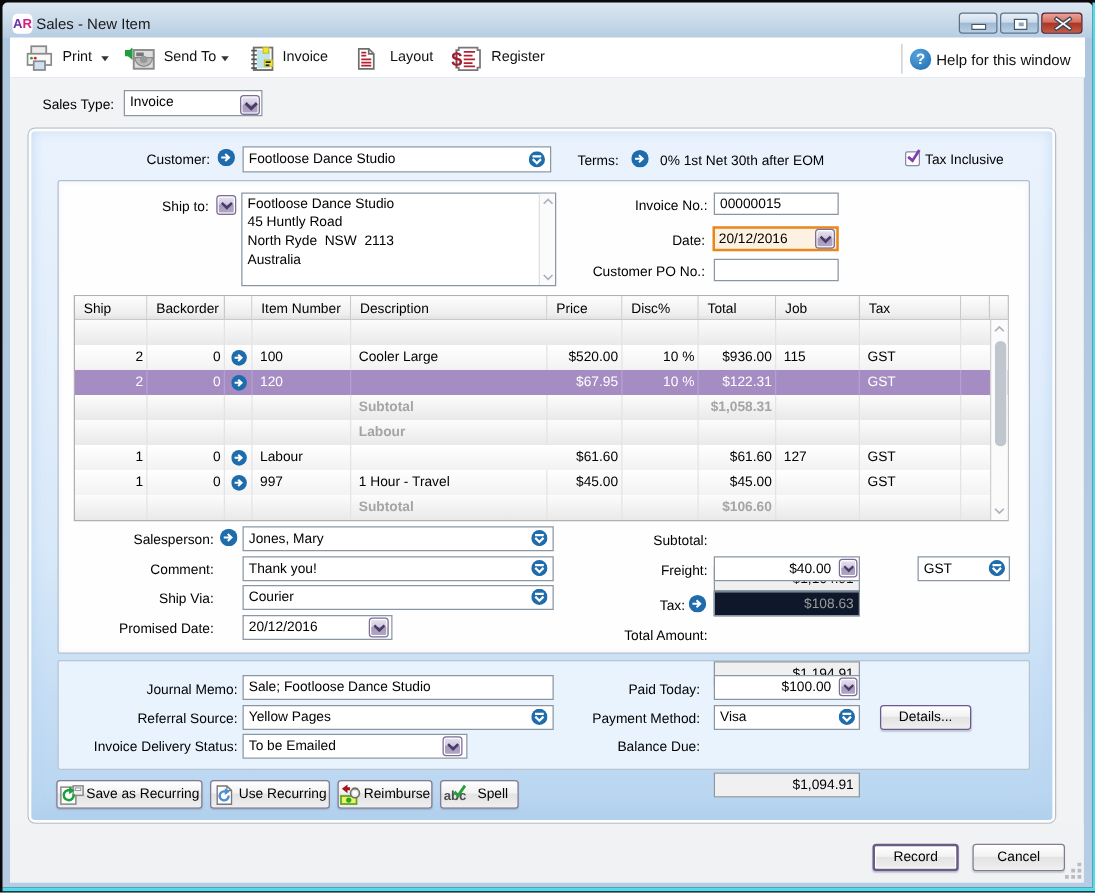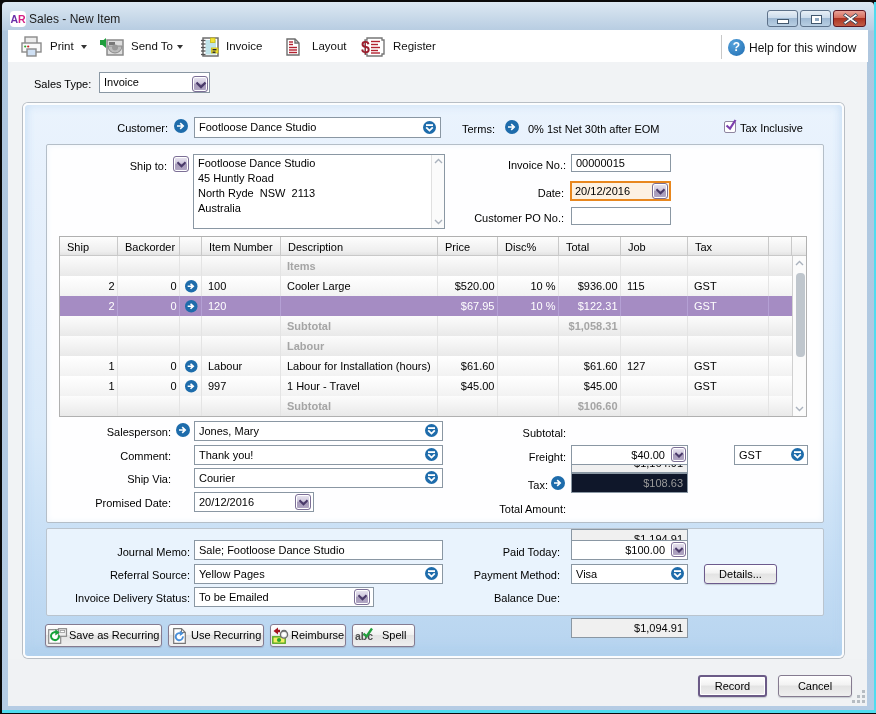--- a/index.html
+++ b/index.html
@@ -213,21 +213,20 @@
   <div class="th" style="left:561px; width:67px;">Job</div>
   <div class="th" style="left:628px; width:81px;">Tax</div>
   <div class="th" style="left:709px; width:23px;"></div>
   <div class="th" style="left:732px; width:14px; border-right:none;"></div>
   <div id="tblbody" class="abs" style="left:0; top:19px; width:746px; height:160px;">
       <div class="row grow" style="top:0px;">
         <div class="cell num" style="left:0px; width:58px; padding-right:2.5px;"></div>
         <div class="cell num" style="left:58px; width:62px; padding-right:2.5px;"></div>
         <div class="cell" style="left:120px; width:22px;"></div>
         <div class="cell " style="left:142px; width:79px; padding-left:6px;"></div>
-        <div class="cell gcell" style="left:221px; width:157px; padding-left:6px;">Items</div>
         <div class="cell num" style="left:378px; width:60px; padding-right:2.5px;"></div>
         <div class="cell num" style="left:438px; width:61px; padding-right:2.5px;"></div>
         <div class="cell gcell num" style="left:499px; width:62px; padding-right:2.5px;"></div>
         <div class="cell " style="left:561px; width:67px; padding-left:6px;"></div>
         <div class="cell " style="left:628px; width:81px; padding-left:6px;"></div>
       </div>
       <div class="row nrow" style="top:20px;">
         <div class="cell num" style="left:0px; width:58px; padding-right:2.5px;">2</div>
         <div class="cell num" style="left:58px; width:62px; padding-right:2.5px;">0</div>
         <div class="cell" style="left:120px; width:22px;"><svg width="12.5" height="12.5" viewBox="0 0 14 14" style="margin:0 0 0 5px;">
@@ -281,21 +280,20 @@
         <div class="cell " style="left:628px; width:81px; padding-left:6px;"></div>
       </div>
       <div class="row nrow" style="top:100px;">
         <div class="cell num" style="left:0px; width:58px; padding-right:2.5px;">1</div>
         <div class="cell num" style="left:58px; width:62px; padding-right:2.5px;">0</div>
         <div class="cell" style="left:120px; width:22px;"><svg width="12.5" height="12.5" viewBox="0 0 14 14" style="margin:0 0 0 5px;">
             <circle cx="7" cy="7" r="7" fill="#1e6cab"></circle>
             <path d="M3 7 h5 M6.2 4.2 l3 2.8 L6.2 9.8" stroke="#fff" stroke-width="1.9" fill="none"></path>
           </svg></div>
         <div class="cell " style="left:142px; width:79px; padding-left:6px;">Labour</div>
-        <div class="cell " style="left:221px; width:157px; padding-left:6px;">Labour for Installation (hours)</div>
         <div class="cell num" style="left:378px; width:60px; padding-right:2.5px;">$61.60</div>
         <div class="cell num" style="left:438px; width:61px; padding-right:2.5px;"></div>
         <div class="cell num" style="left:499px; width:62px; padding-right:2.5px;">$61.60</div>
         <div class="cell " style="left:561px; width:67px; padding-left:6px;">127</div>
         <div class="cell " style="left:628px; width:81px; padding-left:6px;">GST</div>
       </div>
       <div class="row nrow" style="top:120px;">
         <div class="cell num" style="left:0px; width:58px; padding-right:2.5px;">1</div>
         <div class="cell num" style="left:58px; width:62px; padding-right:2.5px;">0</div>
         <div class="cell" style="left:120px; width:22px;"><svg width="12.5" height="12.5" viewBox="0 0 14 14" style="margin:0 0 0 5px;">

